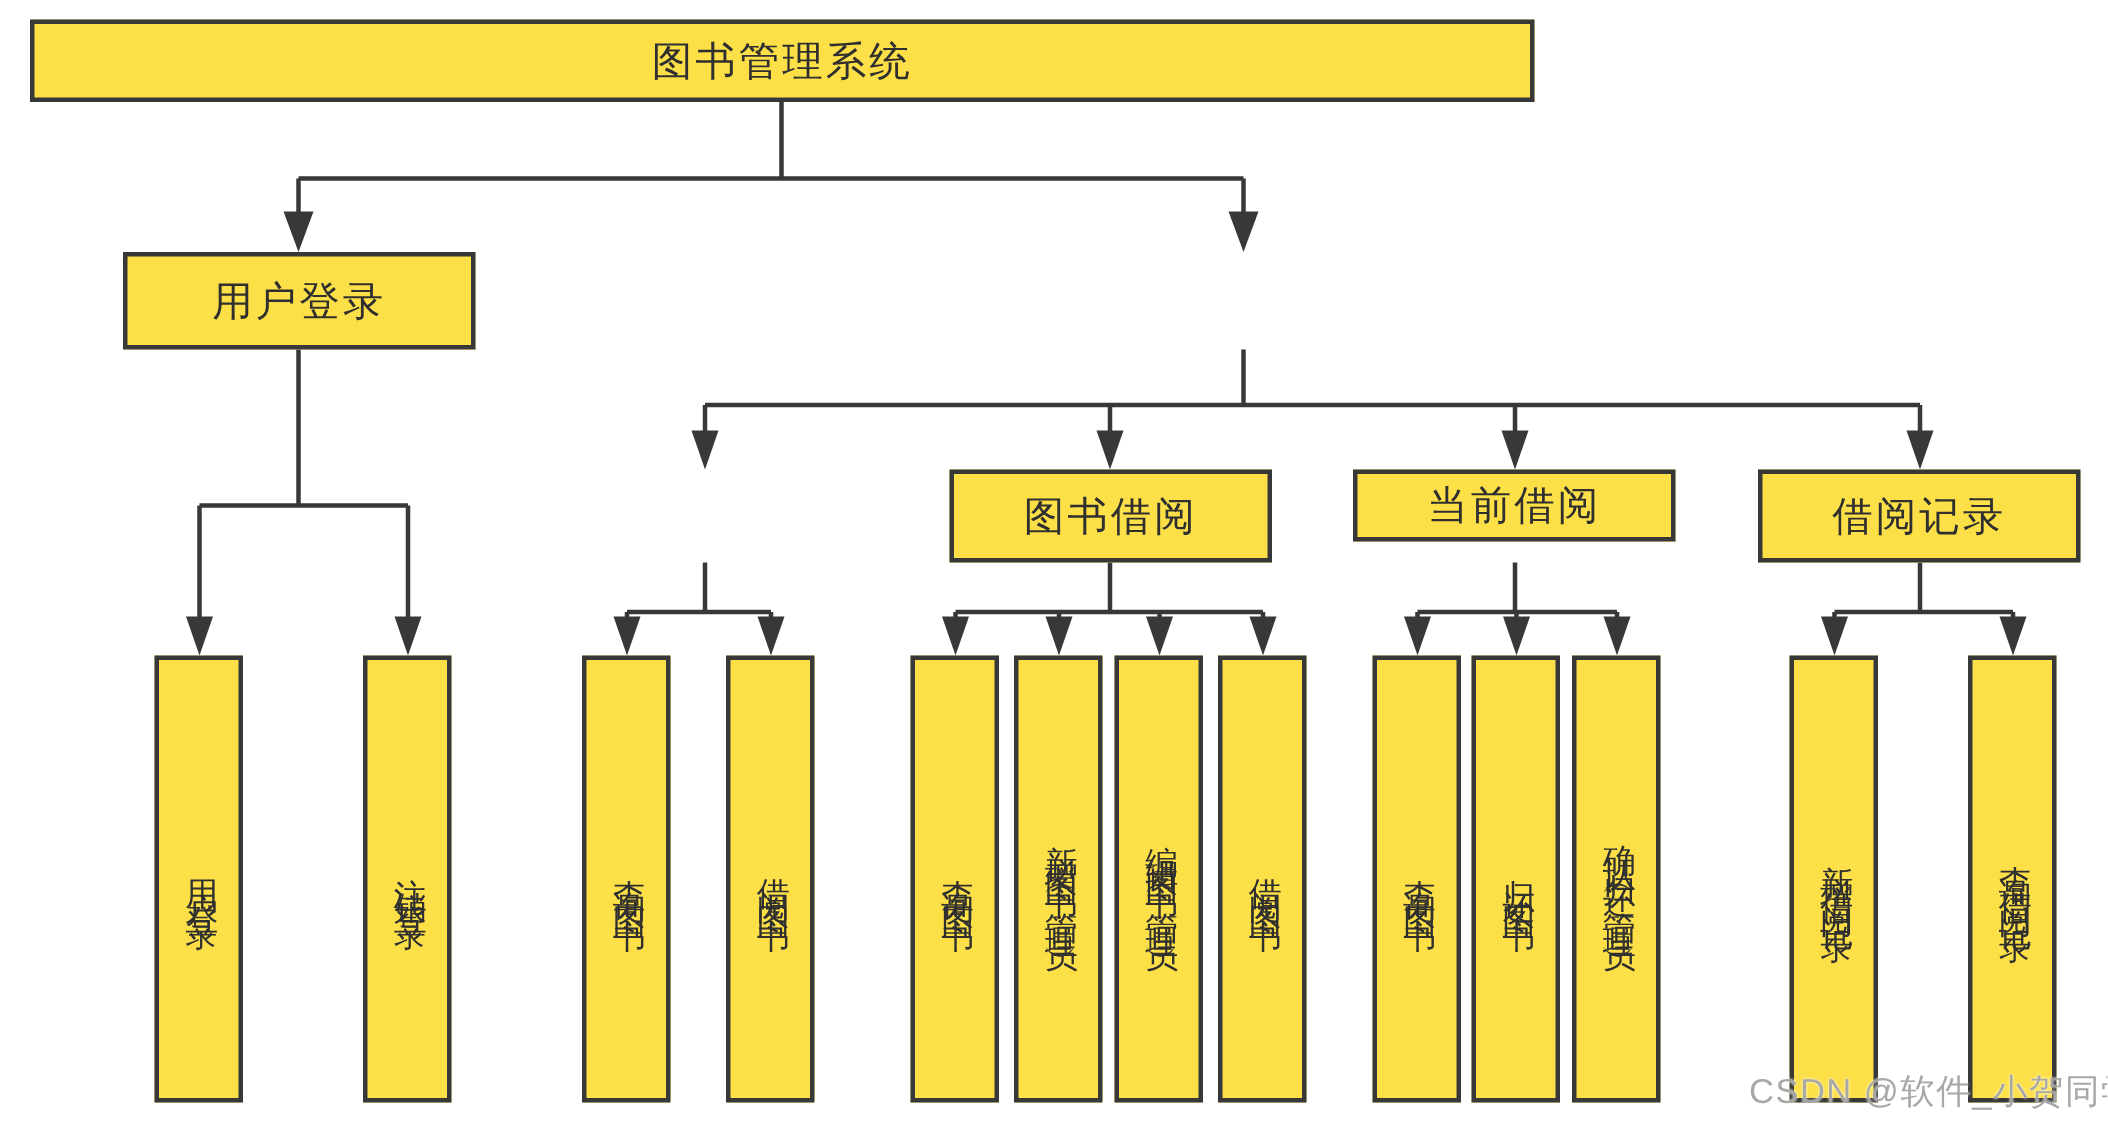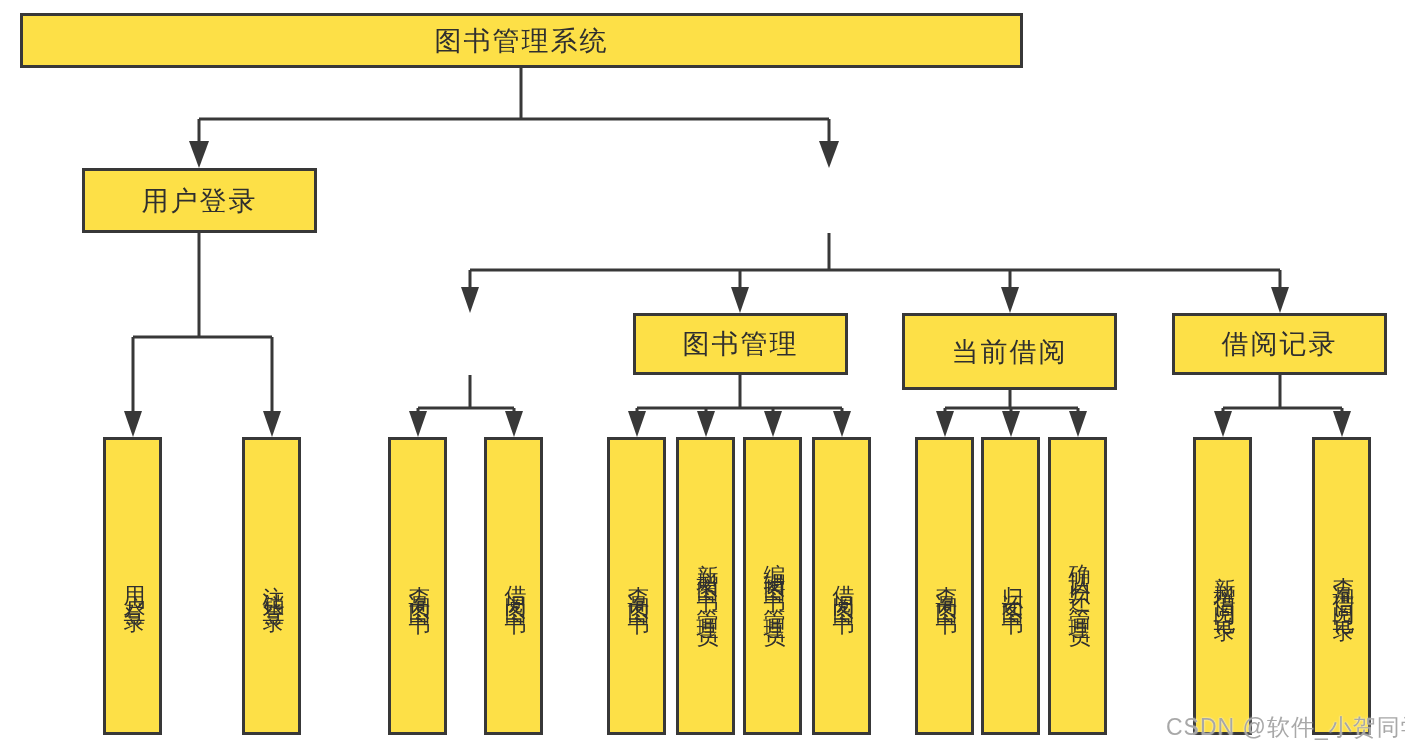--- a/index.html
+++ b/index.html
@@ -73,23 +73,23 @@
 
   <div class="box" style="left:20px;top:13px;width:1003px;height:55px">
     <span class="hlabel">图书管理系统</span>
   </div>
 
   <div class="box" style="left:82px;top:168px;width:235px;height:65px">
     <span class="hlabel">用户登录</span>
   </div>
 
   <div class="box" style="left:633px;top:313px;width:215px;height:62px">
-    <span class="hlabel">图书管理</span>
+    <span class="hlabel">图书借阅</span>
   </div>
-  <div class="box" style="left:902px;top:313px;width:215px;height:77px">
+  <div class="box" style="left:902px;top:313px;width:215px;height:48px">
     <span class="hlabel">当前借阅</span>
   </div>
   <div class="box" style="left:1172px;top:313px;width:215px;height:62px">
     <span class="hlabel">借阅记录</span>
   </div>
 
   <div class="box vbox" style="left:103px">
     <span class="vlabel">用户登录</span>
   </div>
   <div class="box vbox" style="left:242px">

